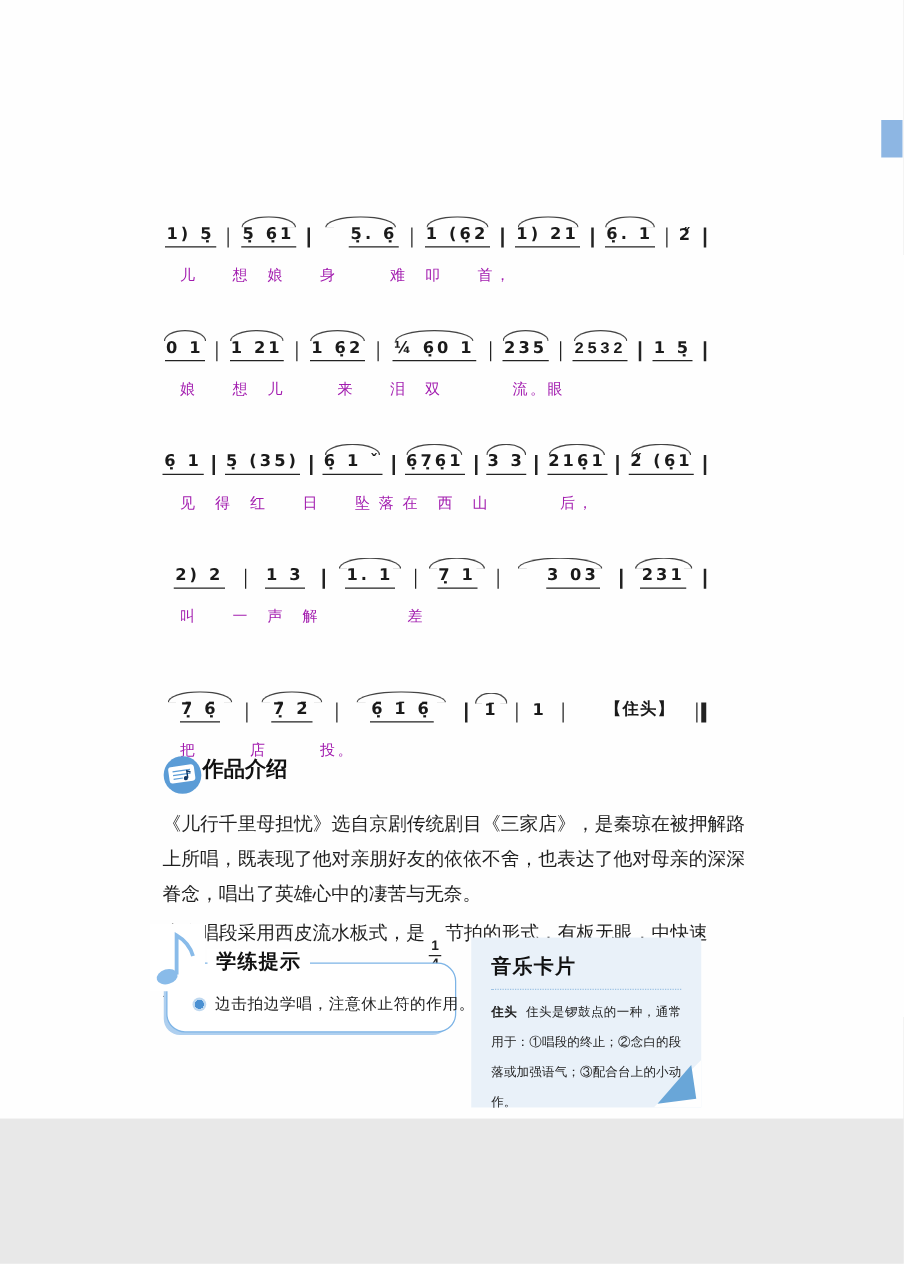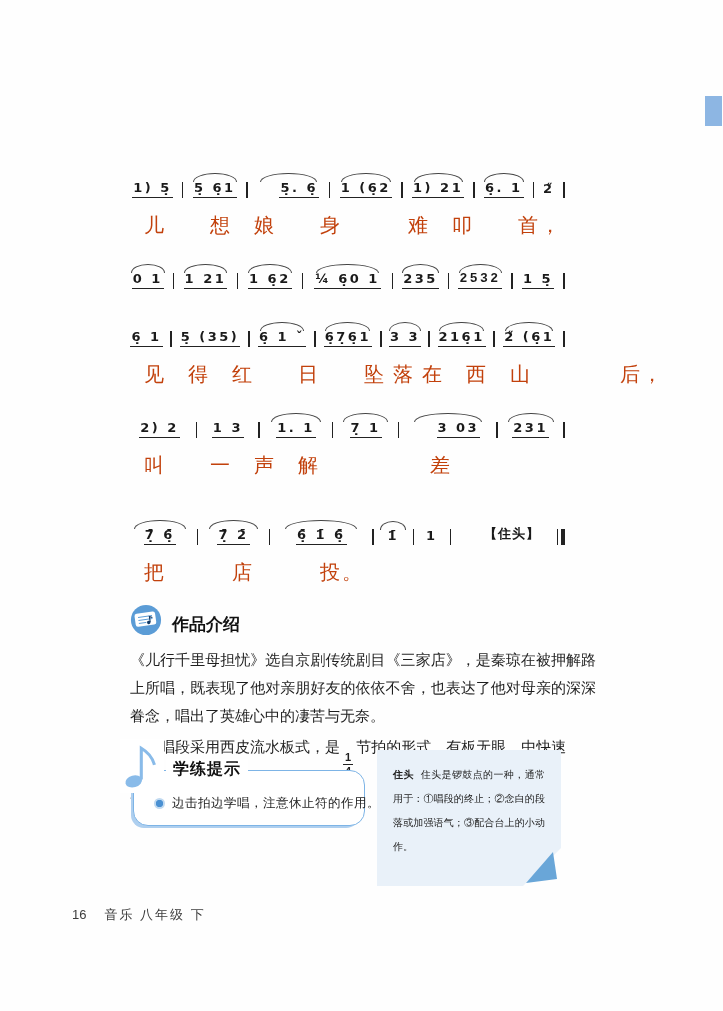--- a/index.html
+++ b/index.html
@@ -1,17 +1,17 @@
 <!DOCTYPE html>
 <html><head>
 <meta charset="utf-8">
 <style>
   html,body{margin:0;padding:0;background:#e8e8e8;}
   .page{
-    position:relative;width:723px;height:1011px;margin:0 auto;
+    position:relative;width:723px;height:895px;margin:0 auto;
     background:#fefefe;overflow:hidden;
     font-family:"Liberation Serif","DejaVu Serif",serif;color:#1f1f1f;
   }
   
   .edge-tab{position:absolute;right:1px;top:96px;width:17px;height:30px;background:#8db6e3;}
 
   
   .score{position:absolute;left:124px;top:168px;width:442px;}
   .score-system{margin-bottom:27px;}
   .notes-row{
@@ -29,26 +29,26 @@
     border-radius:50% 50% 0 0 / 100% 100% 0 0;
   }
   .measure.label .m-text{
     border:none;font-family:"Liberation Serif","DejaVu Serif",serif;
     font-weight:600;font-size:13px;letter-spacing:1px;margin-left:16px;
   }
   .barline{width:1.6px;height:16px;background:#222;margin:0 1px 1px;flex:0 0 auto;align-self:flex-end;}
   .barline.thick{width:3.6px;margin-left:2px;}
   .lyrics{
     margin-top:13px;padding-left:20px;height:20px;
-    font-size:20px;letter-spacing:2px;color:#c2410c;white-space:nowrap;
+    font-size:12px;letter-spacing:2px;color:#a21caf;white-space:nowrap;
   }
 
   
   .intro{position:absolute;left:130px;top:604px;width:466px;}
-  .intro-head{display:flex;align-items:flex-end;gap:10px;margin-bottom:10px;}
+  .intro-head{display:flex;align-items:flex-start;margin-bottom:10px;}
   .intro-icon{width:32px;height:32px;flex:0 0 auto;}
   .intro-title{font-family:"Liberation Sans","DejaVu Sans",sans-serif;font-weight:bold;font-size:17px;color:#111;}
   .intro-p{font-size:15px;line-height:28px;text-align:justify;margin:0;}
   .intro-p2{font-size:15px;line-height:30px;margin:2px 0 0;}
   .frac{
     display:inline-flex;flex-direction:column;align-items:center;
     vertical-align:-9px;margin:0 3px;line-height:1.15;
     font-family:"Liberation Sans","DejaVu Sans",sans-serif;font-size:11px;font-weight:bold;
   }
   .frac .fn{border-bottom:1.2px solid #222;padding:0 2px;}
@@ -130,20 +130,21 @@
           <div class="barline"></div>
           <span class="measure arc ul" style="flex-grow: 9;"><span class="m-text">¼ 6̣0 1</span></span>
           <div class="barline"></div>
           <span class="measure arc ul" style="flex-grow: 5;"><span class="m-text">235</span></span>
           <div class="barline"></div>
           <span class="measure arc ul" style="flex-grow: 6; font-family: Liberation Mono, monospace;"><span class="m-text">2532</span></span>
           <div class="barline"></div>
           <span class="measure ul" style="flex-grow: 6;"><span class="m-text">1 5̣</span></span>
           <div class="barline"></div>
         </div>
+        <div class="lyrics">娘　　想　儿　　　来　　泪　双　　　　流。眼</div>
       </div>
       <div class="score-system">
         <div class="notes-row">
           <span class="measure ul" style="flex-grow: 6;"><span class="m-text">6̣ 1</span></span>
           <div class="barline"></div>
           <span class="measure ul" style="flex-grow: 9;"><span class="m-text">5̣ (35)</span></span>
           <div class="barline"></div>
           <span class="measure arc ul" style="flex-grow: 8;"><span class="m-text">6̣ 1 ˇ</span></span>
           <div class="barline"></div>
           <span class="measure arc ul" style="flex-grow: 9;"><span class="m-text">6̣7̣6̣1</span></span>
@@ -220,20 +221,21 @@
       <path d="M16.4 33.5 L16.4 7 Q25 12 27.5 21" stroke="#89bbe9" stroke-width="2.6" fill="none"></path>
     </svg>
     <span class="tips-title">学练提示</span>
     <div class="tips-line">
       <span class="tips-bullet"></span>
       <span class="tips-text">边击拍边学唱，注意休止符的作用。</span>
     </div>
   </div>
 
   <div class="card">
+    <div class="card-title">音乐卡片</div>
     <div class="card-body"><span class="card-term">住头</span><span>住头是锣鼓点的一种，通常用于：①唱段的终止；②念白的段落或加强语气；③配合台上的小动作。</span></div>
     <svg class="card-fold" viewBox="0 0 38 38">
       <polygon points="38,0 38,38 0,38" fill="#fefefe"></polygon>
       <polygon points="3,35 34,31 30,4" fill="#69a6d8"></polygon>
     </svg>
   </div>
 
   <div class="footer">
     <span class="ft-page">16</span><span class="ft-text">音乐 八年级 下</span>
   </div>

